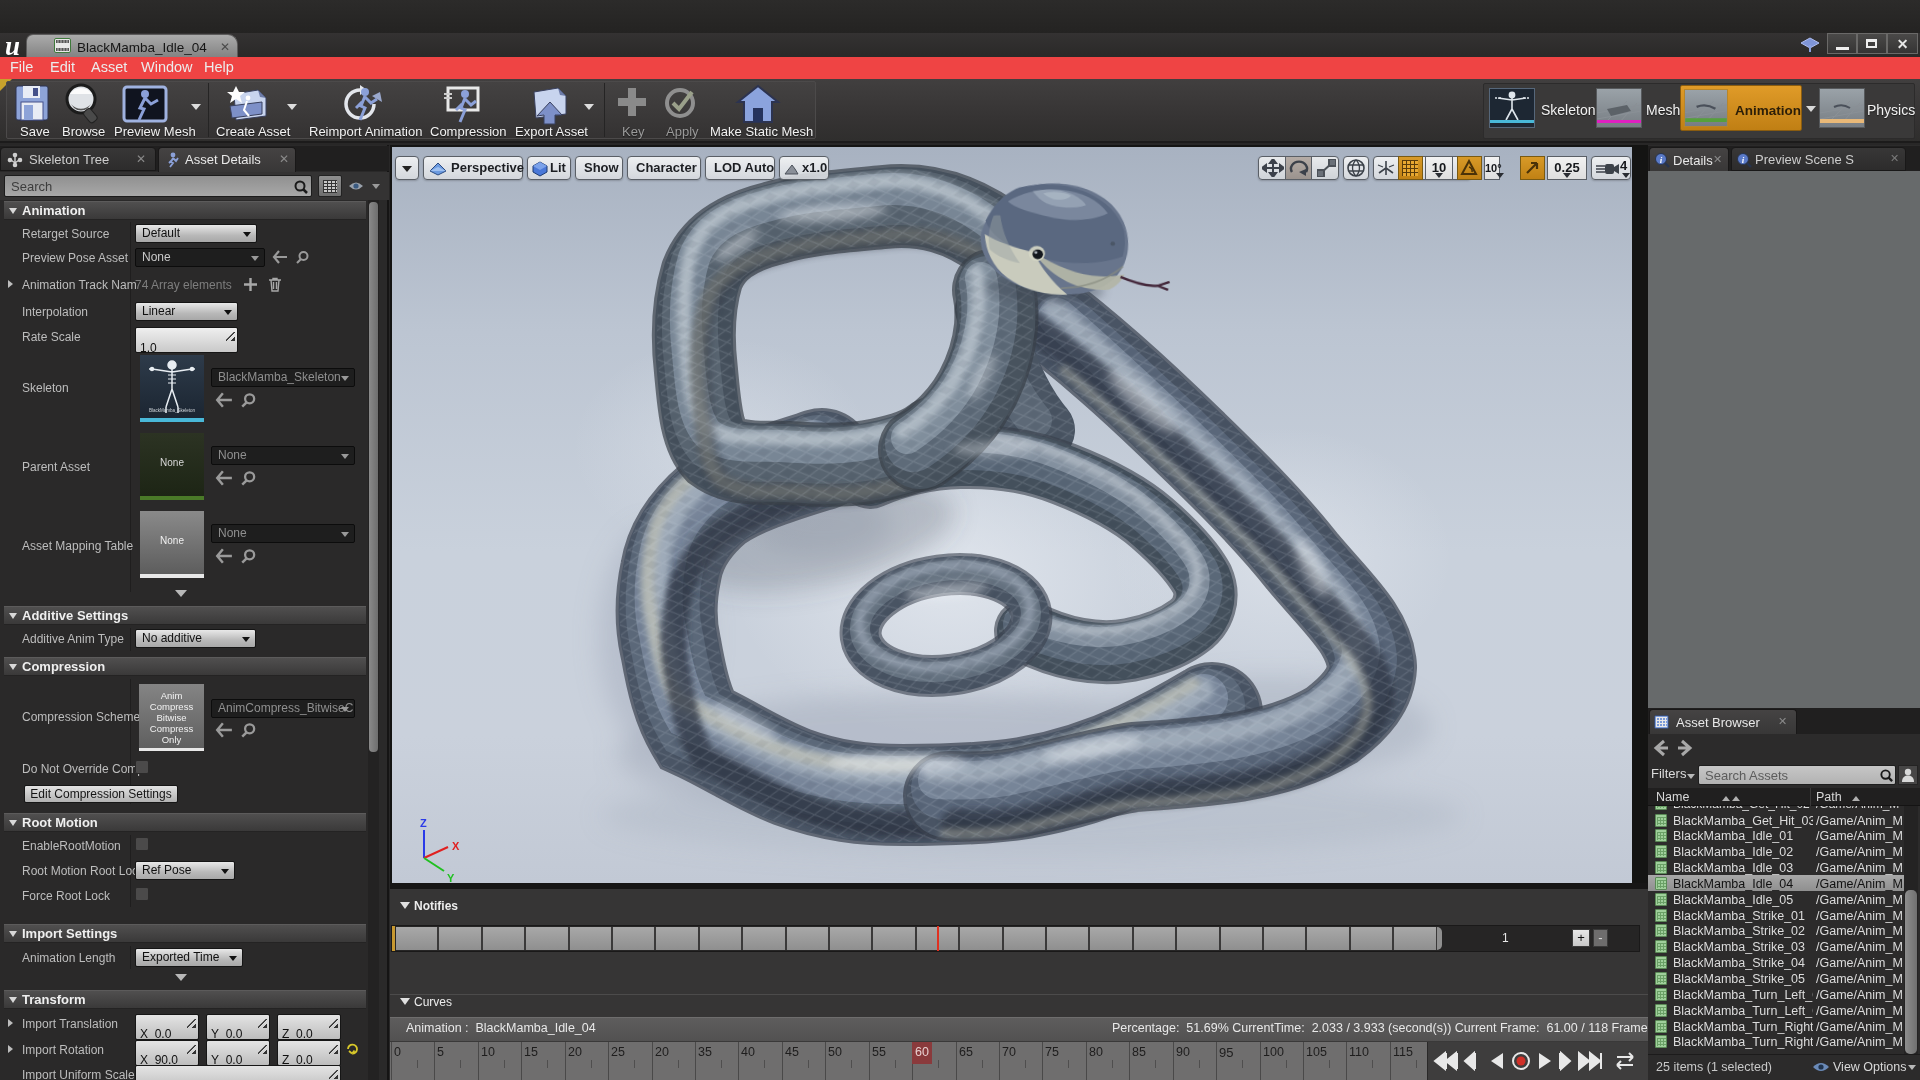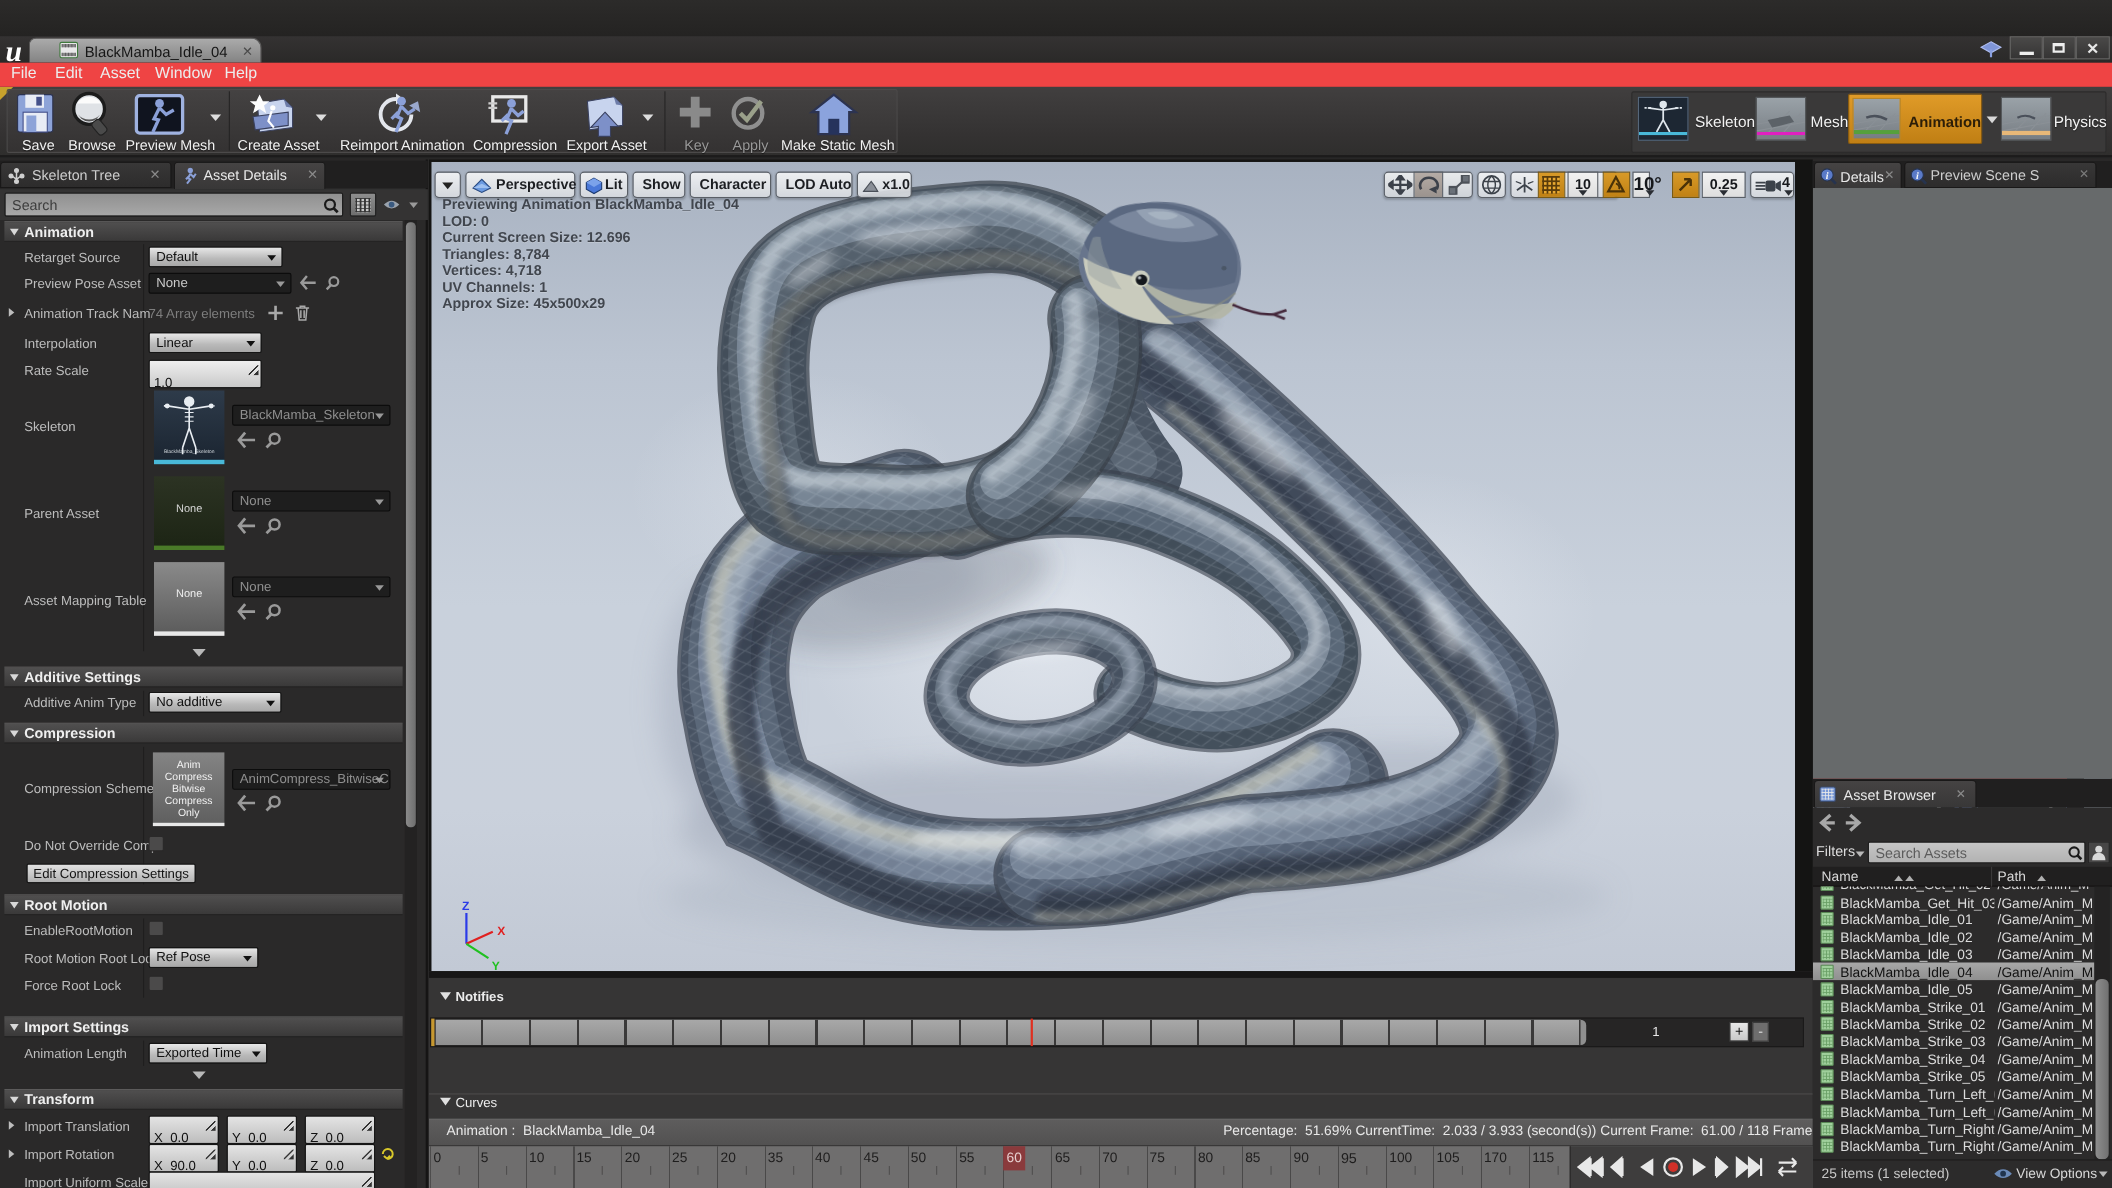--- a/index.html
+++ b/index.html
@@ -499,22 +499,20 @@
 <g stroke-width="2" fill="none">
 <path d="M32 711 L32 683" stroke="#2a3ae8"></path>
 <path d="M32 711 L56 700" stroke="#e02020"></path>
 <path d="M32 711 L52 724" stroke="#20c020"></path>
 </g>
 <text x="28" y="680" font-size="11" fill="#2a3ae8" font-weight="bold" font-family="Liberation Sans">Z</text>
 <text x="60" y="703" font-size="11" fill="#e02020" font-weight="bold" font-family="Liberation Sans">X</text>
 <text x="55" y="735" font-size="11" fill="#20c020" font-weight="bold" font-family="Liberation Sans">Y</text>
 </svg>
 
-<div class="abs" style="left:10px;top:31px;color:#41464e;font-size:13px;font-weight:bold;line-height:15px;text-shadow:0 1px 0 #ffffff30">
-Previewing Animation BlackMamba_Idle_04<br>LOD: 0<br>Current Screen Size: 12.696<br>Triangles: 8,784<br>Vertices: 4,718<br>UV Channels: 1<br>Approx Size: 45x500x29</div>
 
 <div class="vpbtn" style="left:3px;top:9px;width:24px">
       <div class="abs" style="left:6px;top:9px;border:5px solid transparent;border-top:6px solid #222"></div>
     </div>
 <div class="vpbtn" style="left:31px;top:9px;width:100px;padding-left:27px">Perspective<svg class="abs" style="left:5px;top:5px" width="18" height="14" viewBox="0 0 18 14">
         <path d="M1 9 L9 1 L17 9 L9 13 Z" fill="#6b9ae0" stroke="#2a4a80"></path>
         <path d="M1 9 L9 5 L17 9" fill="#9ec0f0" stroke="none"></path>
       </svg></div>
 <div class="vpbtn" style="left:135px;top:9px;width:44px;padding-left:22px">Lit<svg class="abs" style="left:4px;top:4px" width="16" height="16" viewBox="0 0 16 16">
         <path d="M8 1 L15 5 L15 11 L8 15 L1 11 L1 5 Z" fill="#4a78d8" stroke="#1c3a70"></path>
@@ -558,21 +556,21 @@
     </svg>
 <div class="abs" style="left:1006px;top:9px;width:25px;height:24px;background:linear-gradient(#d89a28,#c08114);border:1px solid #7a5a12"></div>
 <div class="abs" style="left:1010px;top:13px;width:16px;height:16px;background:linear-gradient(#5a3c0a 1.5px,transparent 1.5px) 0 0/100% 4px,linear-gradient(90deg,#5a3c0a 1.5px,transparent 1.5px) 0 0/4px 100%,#e8a830"></div>
 <div class="abs" style="left:1033px;top:9px;width:28px;height:24px;background:linear-gradient(#f2f2f2,#dedede);border:1px solid #5a5f66;color:#16181c;font-weight:bold;font-size:13px;text-align:center;line-height:22px">10</div>
 <div class="abs" style="left:1043px;top:26px;border:4px solid transparent;border-top:5px solid #2a2d33"></div>
 <div class="abs" style="left:1065px;top:9px;width:25px;height:24px;background:linear-gradient(#d89a28,#c08114);border:1px solid #7a5a12"></div>
 <svg class="abs" style="left:1068px;top:12px" width="18" height="18" viewBox="0 0 18 18">
       <path d="M9 2 L16 15 L2 15 Z" fill="none" stroke="#4a3208" stroke-width="2"></path>
       <path d="M9 8 A4 4 0 0 1 12 13" fill="none" stroke="#4a3208" stroke-width="1.6"></path>
     </svg>
-<div class="abs" style="left:1092px;top:9px;width:16px;height:24px;background:linear-gradient(#f2f2f2,#dedede);border:1px solid #5a5f66;color:#16181c;font-weight:bold;font-size:17px;text-align:center;line-height:22px">10°</div>
+<div class="abs" style="left:1092px;top:9px;width:16px;height:24px;background:linear-gradient(#f2f2f2,#dedede);border:1px solid #5a5f66;color:#16181c;font-weight:bold;font-size:11px;text-align:center;line-height:22px">10°</div>
 <div class="abs" style="left:1104px;top:26px;border:4px solid transparent;border-top:5px solid #2a2d33"></div>
 <div class="abs" style="left:1128px;top:9px;width:25px;height:24px;background:linear-gradient(#d89a28,#c08114);border:1px solid #7a5a12"></div>
 <svg class="abs" style="left:1131px;top:12px" width="18" height="18" viewBox="0 0 18 18">
       <path d="M4 14 L14 4 M14 4 L14 10 M14 4 L8 4" stroke="#4a3208" stroke-width="2.2" fill="none"></path>
     </svg>
 <div class="abs" style="left:1155px;top:9px;width:40px;height:24px;background:linear-gradient(#f2f2f2,#dedede);border:1px solid #5a5f66;color:#16181c;font-weight:bold;font-size:13px;text-align:center;line-height:22px">0.25</div>
 <div class="abs" style="left:1171px;top:26px;border:4px solid transparent;border-top:5px solid #2a2d33"></div>
 <div class="vpbtn" style="left:1199px;top:9px;width:40px;padding:0"></div>
 <svg class="abs" style="left:1202px;top:13px" width="26" height="17" viewBox="0 0 26 17">
       <path d="M2 6 h9 M2 9 h9 M2 12 h9" stroke="#3c424a" stroke-width="1.6"></path>
@@ -650,21 +648,21 @@
 <div class="abs" style="left:1132px;top:1045px;color:#1e1d1d;font-size:12.5px">85</div>
 <div class="abs" style="left:1155px;top:1060px;width:1px;height:8px;background:#4f4e4e"></div>
 <div class="abs" style="left:1176px;top:1045px;color:#1e1d1d;font-size:12.5px">90</div>
 <div class="abs" style="left:1199px;top:1060px;width:1px;height:8px;background:#4f4e4e"></div>
 <div class="abs" style="left:1219px;top:1045px;color:#1e1d1d;font-size:13px">95</div>
 <div class="abs" style="left:1242px;top:1060px;width:1px;height:8px;background:#4f4e4e"></div>
 <div class="abs" style="left:1263px;top:1045px;color:#1e1d1d;font-size:12.5px">100</div>
 <div class="abs" style="left:1286px;top:1060px;width:1px;height:8px;background:#4f4e4e"></div>
 <div class="abs" style="left:1306px;top:1045px;color:#1e1d1d;font-size:12.5px">105</div>
 <div class="abs" style="left:1329px;top:1060px;width:1px;height:8px;background:#4f4e4e"></div>
-<div class="abs" style="left:1349px;top:1045px;color:#1e1d1d;font-size:12.5px">170</div>
+<div class="abs" style="left:1349px;top:1045px;color:#1e1d1d;font-size:12.5px">110</div>
 <div class="abs" style="left:1372px;top:1060px;width:1px;height:8px;background:#4f4e4e"></div>
 <div class="abs" style="left:1393px;top:1045px;color:#1e1d1d;font-size:12.5px">115</div>
 <div class="abs" style="left:1416px;top:1060px;width:1px;height:8px;background:#4f4e4e"></div>
 
 <div class="abs" style="left:1427px;top:1042px;width:221px;height:38px;background:#3e3d3d;border-left:1px solid #2a2929"></div>
 <svg class="abs" style="left:1433px;top:1051px" width="210" height="20" viewBox="0 0 210 20">
 <g fill="#e8e8e8">
 <path d="M2 2 V18 M13 2 V18 M13 10 L3 2 V18 Z M24 10 L14 2 V18 Z" stroke="#e8e8e8" stroke-width="2" fill="#e8e8e8" transform="scale(-1,1) translate(-26,0)"></path>
 <path d="M32 2 V18 M42 10 L33 2 V18 Z" stroke="#e8e8e8" stroke-width="2" transform="scale(-1,1) translate(-74,0)"></path>
 <path d="M58 10 L70 2 V18 Z"></path>

